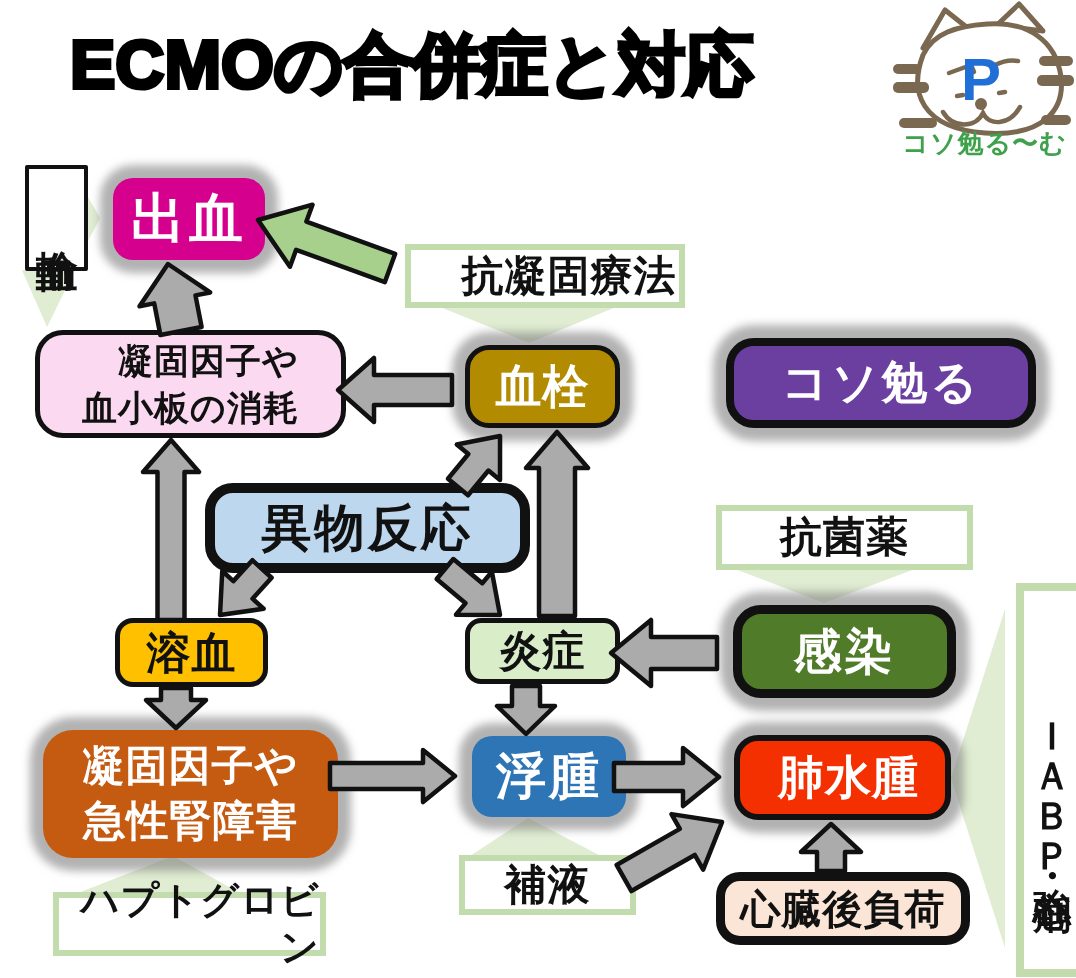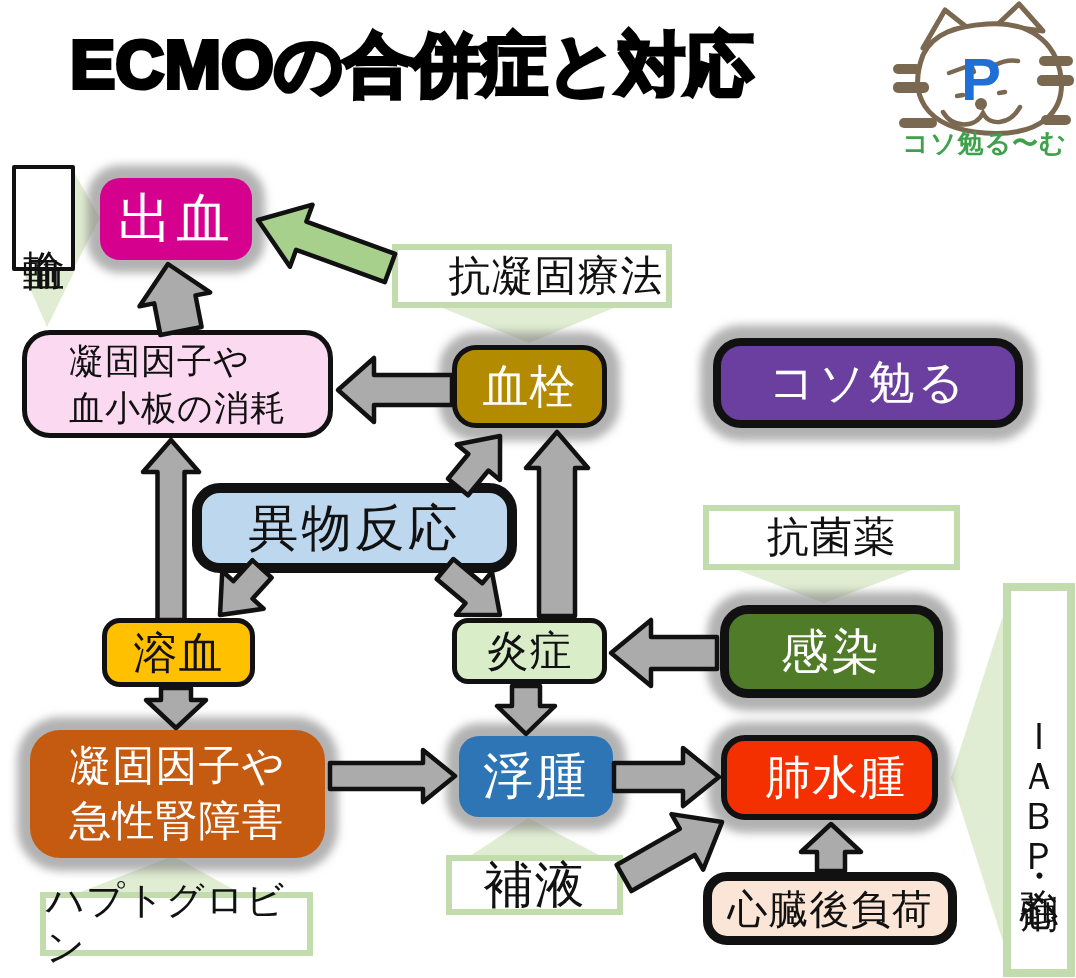--- a/index.html
+++ b/index.html
@@ -7,41 +7,41 @@
     width:1076px;height:978px;position:relative;overflow:hidden;
     background:#ffffff;
     font-family:"Liberation Sans","DejaVu Sans",sans-serif;
   }
   .layer{position:absolute;left:0;top:0;width:1076px;height:978px;}
   #pointers{z-index:1;}
   #arrows{z-index:3;}
   .node{
     position:absolute;z-index:2;box-sizing:border-box;
     display:flex;align-items:center;justify-content:center;
-    text-align:left;font-weight:normal;color:#111;
-    line-height:1.25;letter-spacing:1px;white-space:pre-line;
+    text-align:right;font-weight:bold;color:#111;
+    line-height:1.25;letter-spacing:1px;white-space:pre-line;margin-left:13px;
   }
   .glow{box-shadow:0 0 8px 13px rgba(127,127,127,0.60);}
   .vert{writing-mode:vertical-rl;text-orientation:upright;}
   .callout{background:#fff;border:6px solid var(--c-callout-border,#C3DCAE);}
   .n-transfusion{background:#fff;border:4px solid #111;border-radius:2px;font-size:42px;}
   .n-bleeding{background:var(--c-bleeding,#D6008F);color:#fff;border-radius:20px;font-size:54px;letter-spacing:4px;}
   .n-anticoag{font-size:42px;}
   .n-thrombus{background:var(--c-thrombus,#B38B00);color:#fff;border:5px solid #111;border-radius:24px;font-size:46px;}
   .n-limb{background:var(--c-limb-ischemia,#6B3FA0);color:#fff;border:8px solid #111;border-radius:28px;font-size:46px;letter-spacing:3px;}
   .n-coag{background:var(--c-coag-consumption,#FBD9F1);border:5px solid #111;border-radius:28px;font-size:35px;line-height:1.35;}
   .n-foreign{background:var(--c-foreign-body,#BDD7EE);border:10px solid #111;border-radius:28px;font-size:50px;letter-spacing:3px;}
   .n-hemolysis{background:var(--c-hemolysis,#FFC000);border:5px solid #111;border-radius:18px;font-size:44px;}
   .n-inflam{background:var(--c-inflammation,#D8EDC8);border:5px solid #111;border-radius:16px;font-size:42px;}
   .n-antibio{font-size:42px;}
   .n-infection{background:var(--c-infection,#507B29);color:#fff;border:9px solid #111;border-radius:28px;font-size:48px;letter-spacing:3px;}
   .n-aki{background:var(--c-aki,#C55A11);color:#fff;border-radius:30px;font-size:42px;line-height:1.3;}
   .n-edema{background:var(--c-edema,#2E75B6);color:#fff;border-radius:20px;font-size:50px;letter-spacing:3px;}
   .n-pulmonary{background:var(--c-pulmonary-edema,#F43000);color:#fff;border:6px solid #111;border-radius:24px;font-size:46px;}
-  .n-fluid{font-size:50px;}
+  .n-fluid{font-size:42px;}
   .n-hapto{font-size:38px;}
   .n-afterload{background:var(--c-afterload,#FBE5D6);border:9px solid #111;border-radius:24px;font-size:40px;}
   .n-iabp{border-width:8px;font-size:38px;letter-spacing:2px;line-height:1;}
   .page-title{
     position:absolute;z-index:2;left:70px;top:20px;width:880px;
     text-align:left;font-size:68px;font-weight:900;color:#000;
     -webkit-text-stroke:4px #000;letter-spacing:0px;
   }
   .logo{position:absolute;z-index:2;left:893px;top:0px;width:183px;height:168px;}
   .logo-caption{

